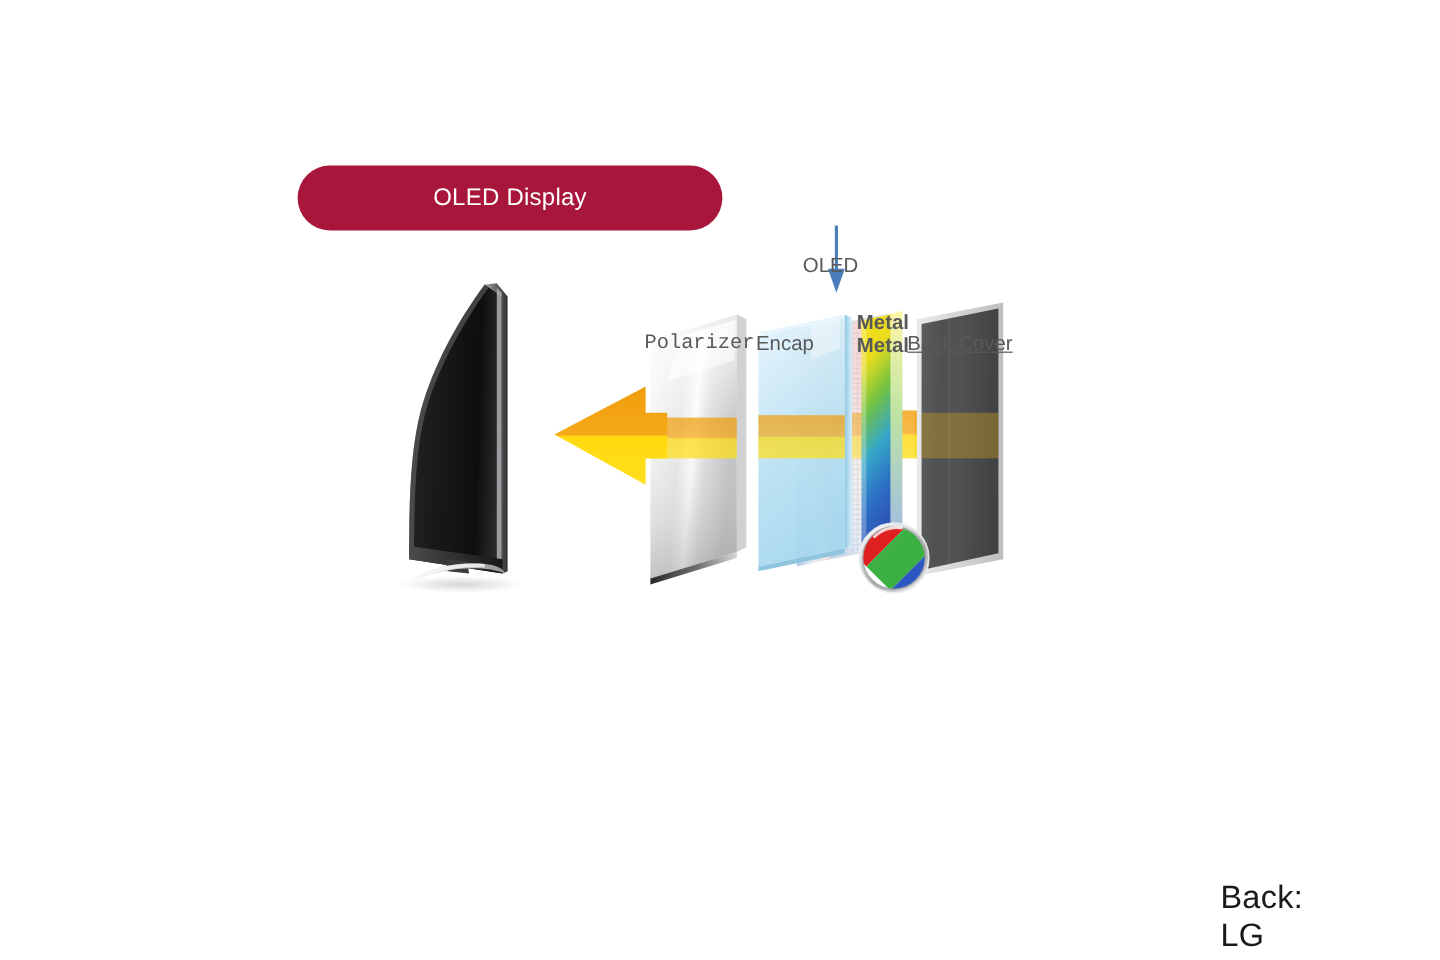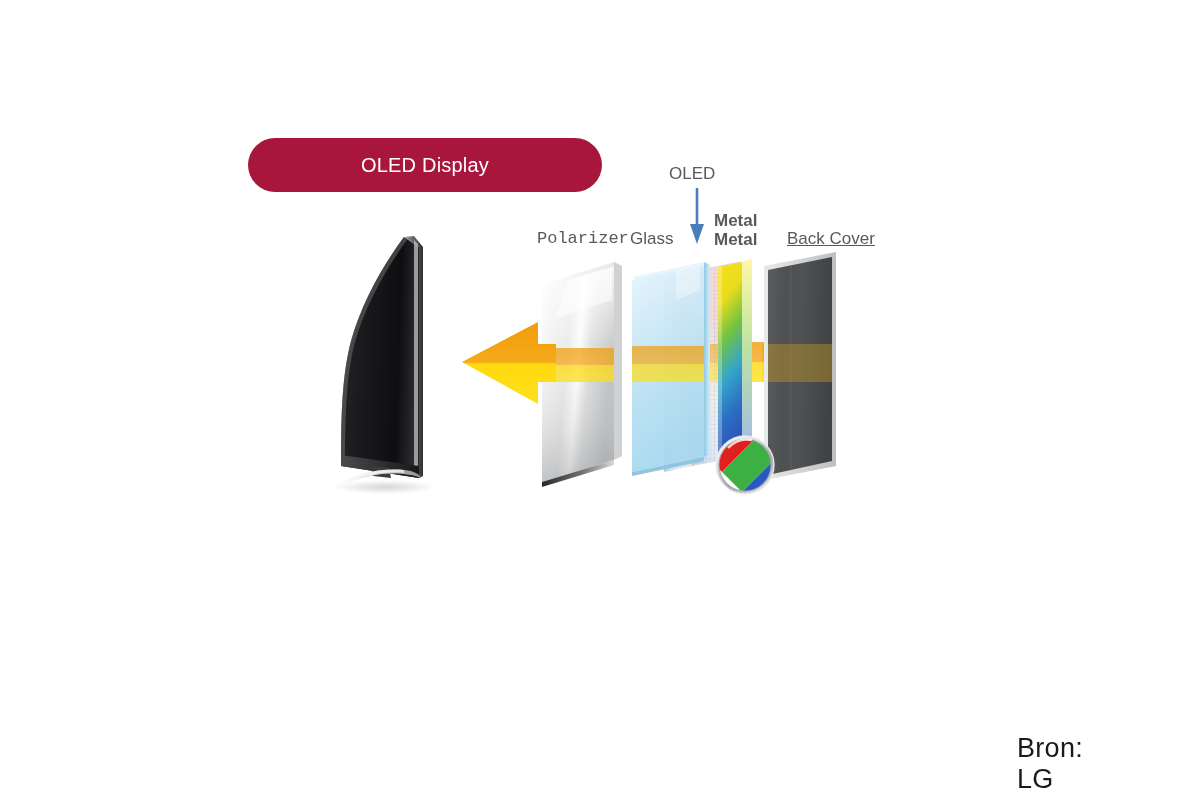--- a/index.html
+++ b/index.html
@@ -44,25 +44,26 @@
   }
 
   
   .layer-label {
     position: absolute;
     color: #58595B;
     font-size: 17px;
     font-family: "Liberation Sans", sans-serif;
     white-space: nowrap;
     line-height: 19px;
+    margin-top: 48px;
   }
   #label-polarizer { left: 537px; top: 229px; font-family: Liberation Mono, monospace; }
   #label-glass     { left: 630px; top: 229px; }
   #label-metalencap{ left: 714px; top: 211px; width: 58px; text-align: left; }
-  #label-backcover { left: 787px; top: 229px; text-decoration: underline; }
+  #label-backcover { left: 756px; top: 229px; text-decoration: underline; }
   #label-oled      { left: 669px; top: 164px; }
 
   .metal-line { display: block; font-weight: bold; }
 
   
   .credit {
     position: absolute;
     left: 1017px;
     top: 733px;
     color: #1a1a1a;
@@ -355,26 +356,26 @@
       <path d="M 697 244 L 690 224 L 704 224 Z" fill="#4A7EBB"></path>
     </g>
   </svg>
 
   <div class="title-pill">
     <span class="title-pill-label">OLED Display</span>
   </div>
 
   <div class="layer-label" id="label-polarizer">Polarizer</div>
 
-  <div class="layer-label" id="label-glass">Glass</div>
+  <div class="layer-label" id="label-glass">Encap</div>
 
   <div class="layer-label" id="label-metalencap">
     <span class="metal-line">Metal</span>
     <span class="metal-line">Metal</span>
   </div>
 
   <div class="layer-label" id="label-backcover">Back Cover</div>
 
   <div class="layer-label" id="label-oled">OLED</div>
 
-  <div class="credit">Bron: LG</div>
+  <div class="credit">Back: LG</div>
 
 </div>
 
 </body></html>

